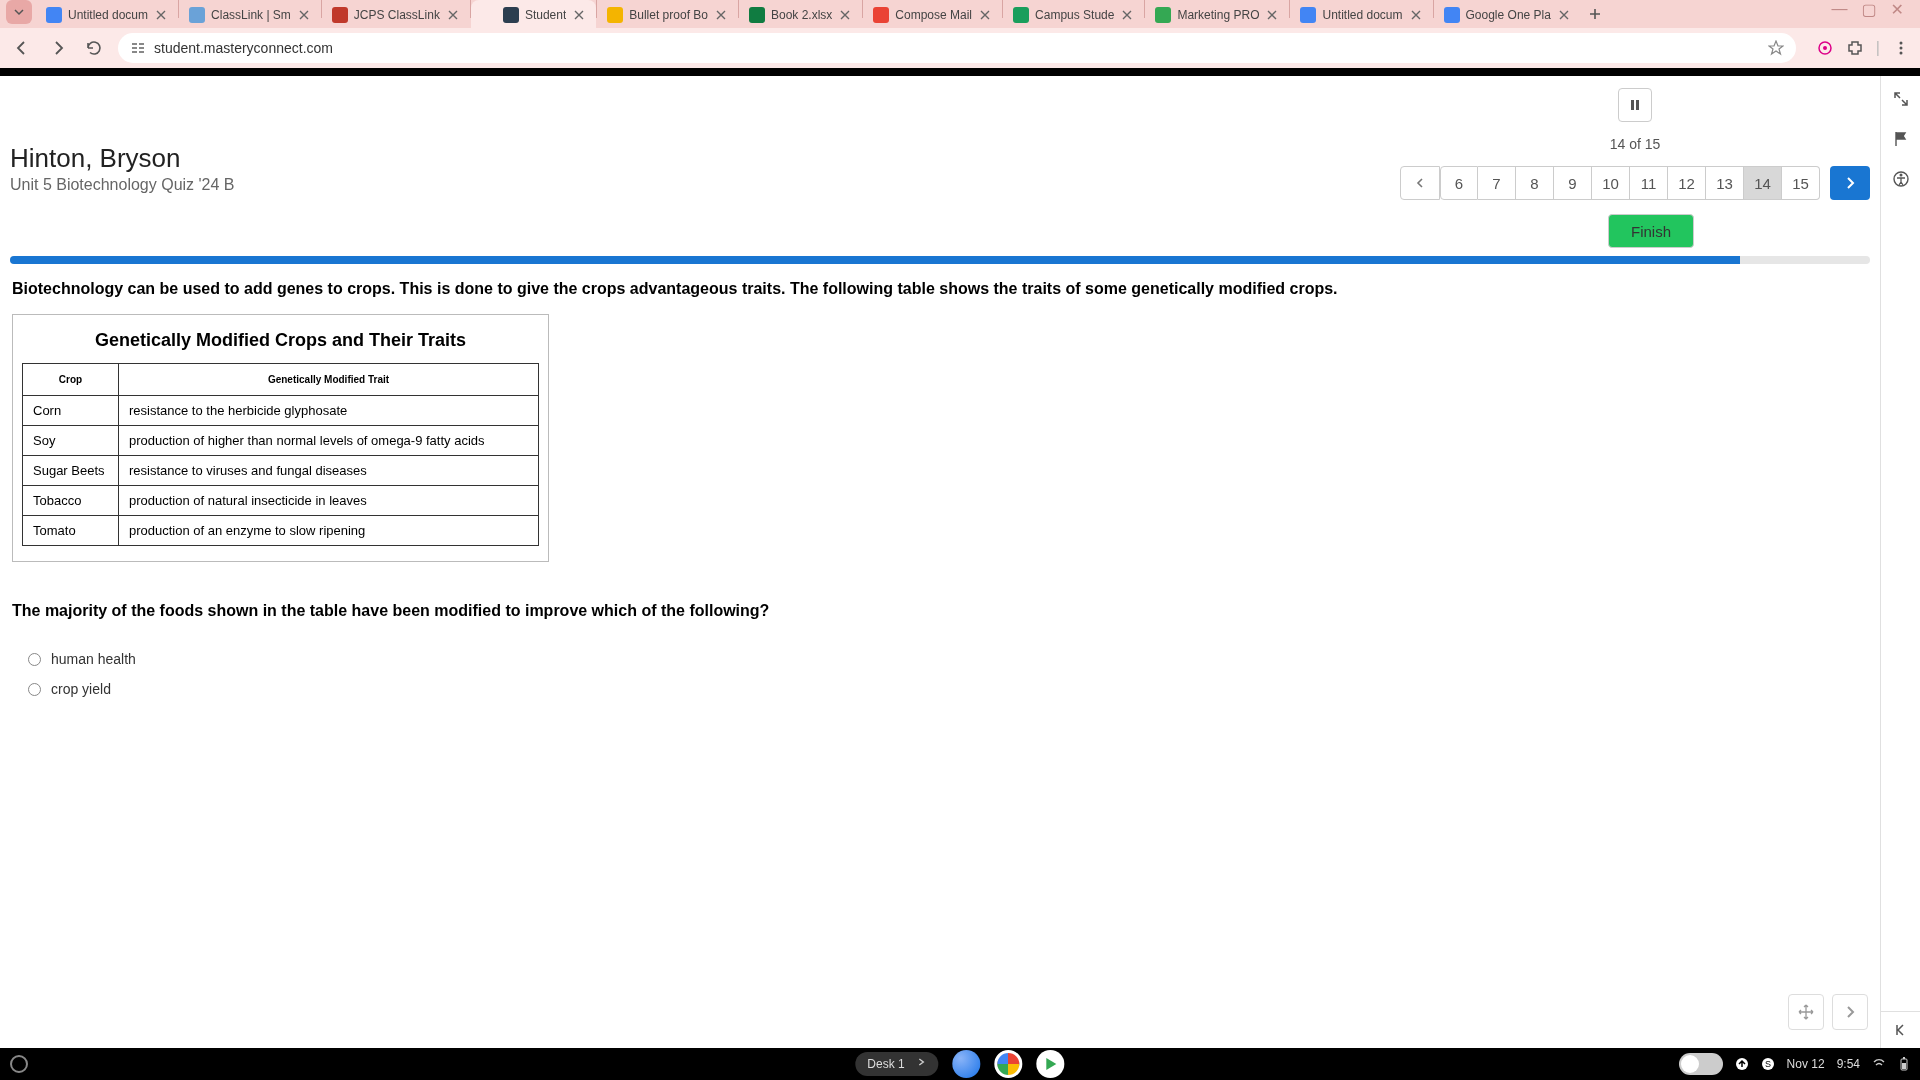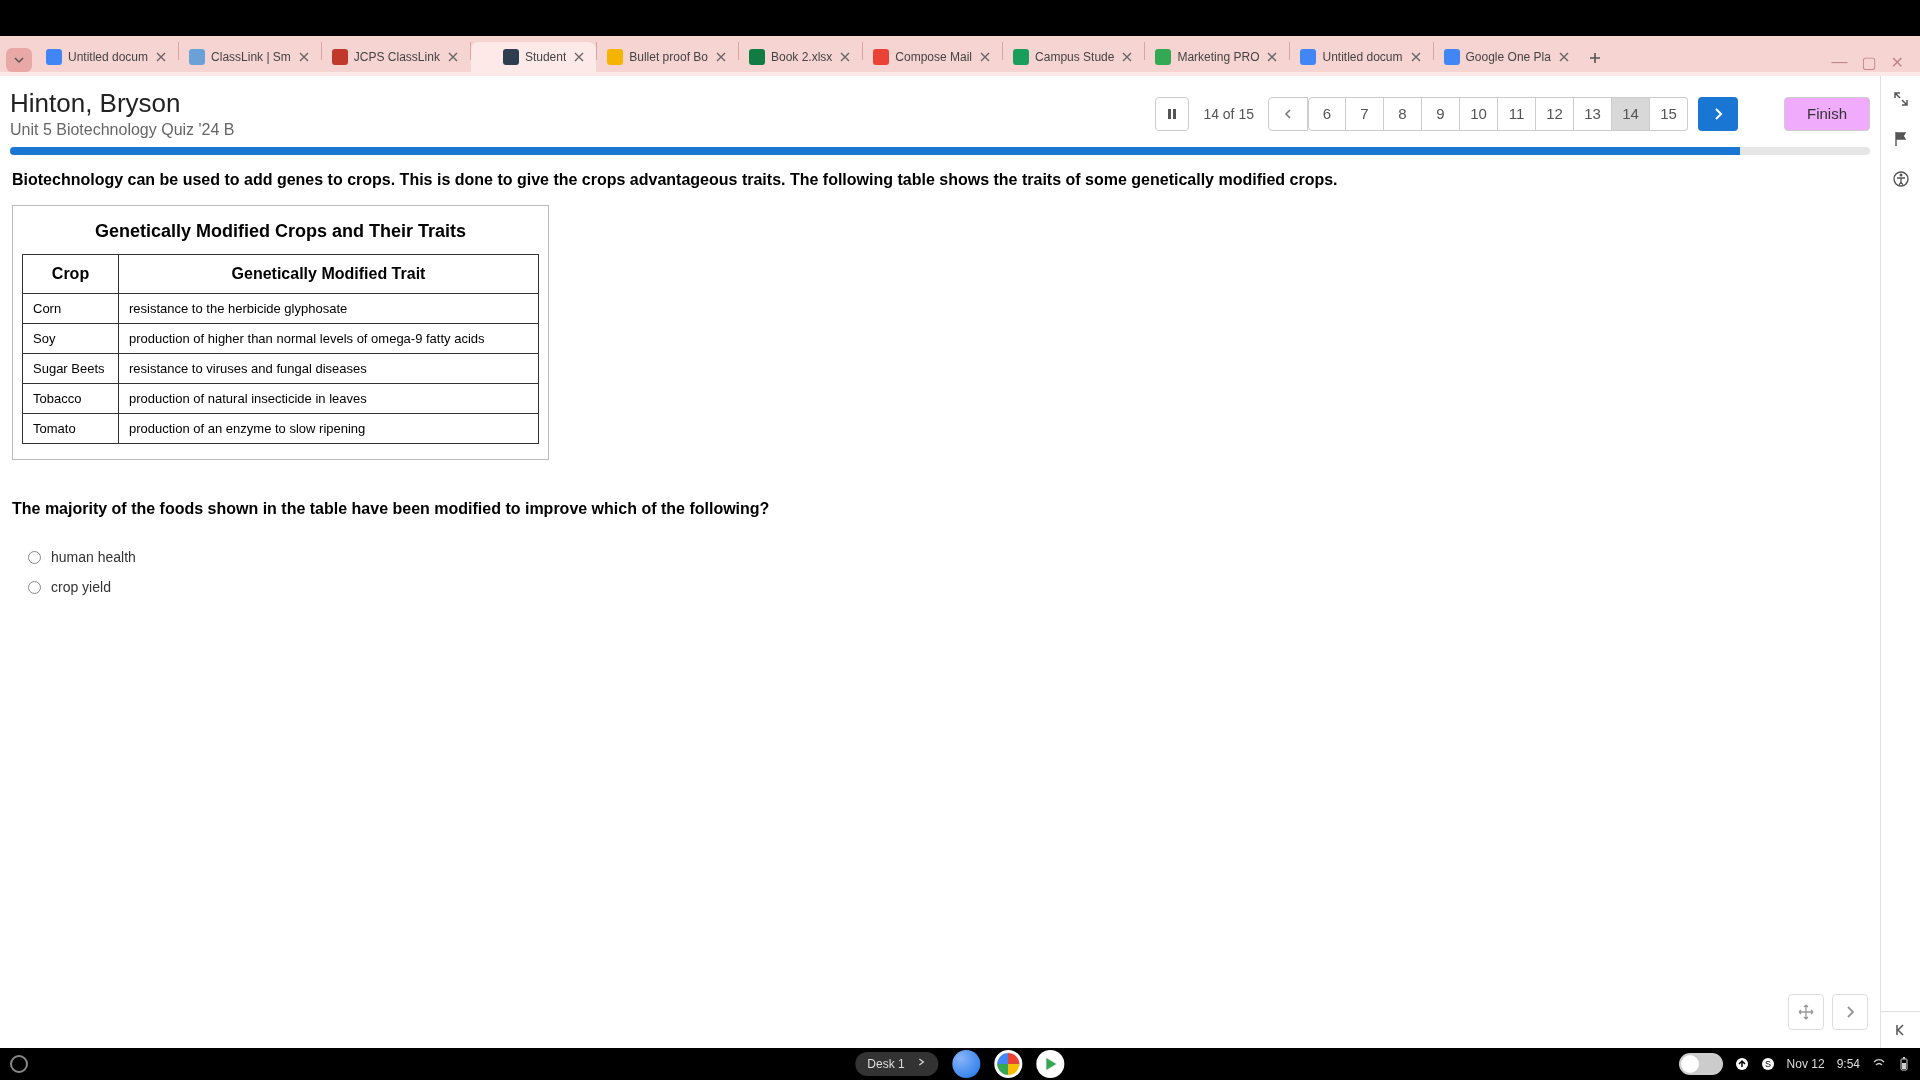--- a/index.html
+++ b/index.html
@@ -1,20 +1,20 @@
 <!DOCTYPE html>
 <html><head>
 <meta charset="utf-8">
 <style>
 * { margin: 0; padding: 0; box-sizing: border-box; font-family: Arial, Helvetica, sans-serif; }
 html, body { width: 1920px; height: 1080px; overflow: hidden; background: #000; }
 
 
 .browser-chrome { background: #f6d4d2; }
-.tab-strip { display: flex; align-items: flex-end; height: 36px; padding: 0 6px; gap: 0; margin-top: 36px; }
+.tab-strip { display: flex; align-items: flex-start; height: 28px; padding: 0 6px; gap: 0; }
 .tab-dropdown { width: 26px; height: 24px; background: #e8a8a6; border-radius: 6px; display: flex; align-items: center; justify-content: center; margin-right: 4px; }
 .tab { display: flex; align-items: center; gap: 6px; height: 30px; padding: 0 10px; max-width: 160px; font-size: 12px; color: #444; border-radius: 8px 8px 0 0; position: relative; }
 .tab.active { background: #fce9e8; padding-left: 32px; }
 .tab .favicon { width: 16px; height: 16px; border-radius: 3px; flex-shrink: 0; }
 .tab .tab-title { white-space: nowrap; overflow: hidden; text-overflow: ellipsis; flex: 1; }
 .tab .tab-close { width: 14px; height: 14px; flex-shrink: 0; color: #555; }
 .tab-sep { width: 1px; height: 18px; background: #d9a5a3; }
 .new-tab { width: 28px; height: 28px; display: flex; align-items: center; justify-content: center; color: #555; }
 .win-controls { margin-left: auto; display: flex; gap: 14px; padding-right: 10px; color: #c08886; }
 
@@ -30,45 +30,45 @@
 .main-col { flex: 1; display: flex; flex-direction: column; }
 .side-tools { width: 40px; border-left: 1px solid #e0e0e0; display: flex; flex-direction: column; align-items: center; padding-top: 14px; gap: 22px; color: #555; }
 .side-tools .spacer { flex: 1; }
 .side-tools .collapse { border-top: 1px solid #e0e0e0; width: 100%; display: flex; justify-content: center; padding: 10px 0; }
 
 
 .quiz-header { display: flex; align-items: center; padding: 12px 10px 8px 10px; gap: 37px; }
 .student-block { flex: 1; }
 .student-name { font-size: 26px; color: #222; font-weight: 400; }
 .student-sub { font-size: 16px; color: #666; margin-top: 2px; }
-.hdr-controls { display: flex; align-items: center; gap: 14px; }
+.hdr-controls { display: flex; align-items: center; gap: 14px; flex-direction: column; }
 .pause-btn { width: 34px; height: 34px; border: 1px solid #ccc; border-radius: 4px; display: flex; align-items: center; justify-content: center; color: #555; background: #fff; }
 .progress-label { font-size: 14px; color: #555; }
 .nav-group { display: flex; align-items: center; }
 .sq-btn { width: 40px; height: 34px; border: 1px solid #ccc; display: flex; align-items: center; justify-content: center; color: #555; font-size: 15px; background: #fff; }
 .sq-btn.arrow-prev { border-radius: 4px 0 0 4px; }
 .q-num { width: 38px; height: 34px; border-top: 1px solid #ccc; border-bottom: 1px solid #ccc; border-right: 1px solid #ccc; display: flex; align-items: center; justify-content: center; color: #555; font-size: 15px; background: #fff; }
 .q-num.first { border-left: 1px solid #ccc; border-radius: 4px 0 0 4px; }
 .q-num.current { background: #d8d8d8; }
 .q-num.last { border-radius: 0 4px 4px 0; }
 .next-btn { width: 40px; height: 34px; background: #1976d2; border-radius: 4px; display: flex; align-items: center; justify-content: center; color: #fff; margin-left: 10px; }
-.finish-btn { height: 34px; padding: 0 22px; border: 1px solid #ccc; border-radius: 4px; display: flex; align-items: center; justify-content: center; color: #333; font-size: 15px; background: #f0abfc; margin-left: 32px; }
+.finish-btn { height: 34px; padding: 0 22px; border: 1px solid #ccc; border-radius: 4px; display: flex; align-items: center; justify-content: center; color: #333; font-size: 15px; background: #22c55e; margin-left: 32px; }
 
 
 .prog-track { height: 8px; background: #e6e6e6; border-radius: 4px; margin: 0 10px; position: relative; overflow: hidden; }
 .prog-fill { height: 100%; background: #1976d2; }
 
 
 .content { padding: 16px 12px; font-family: "Times New Roman", Times, serif; color: #000; }
 .passage { font-size: 16px; font-weight: bold; margin-bottom: 16px; }
 .table-wrap { border: 1px solid #bbb; display: inline-block; padding: 1px; }
 .table-title { text-align: center; font-weight: bold; font-size: 18px; padding: 14px 8px 12px; border-bottom: 0; }
 table.crops { border-collapse: collapse; margin: 0 8px 14px 8px; }
 table.crops th, table.crops td { border: 1px solid #333; padding: 7px 10px; font-size: 13px; font-family: Arial, sans-serif; text-align: left; }
-table.crops th { text-align: center; font-weight: bold; font-size: 16px; padding: 10px; }
+table.crops th { text-align: center; font-weight: bold; font-size: 10px; padding: 10px; }
 table.crops th.c1 { width: 96px; }
 table.crops th.c2 { width: 420px; }
 .question { font-size: 16px; font-weight: bold; margin: 40px 0 24px 0; }
 .options { font-family: Arial, sans-serif; font-size: 14px; color: #333; }
 .opt { display: flex; align-items: center; gap: 10px; padding: 7px 0 7px 16px; }
 .opt .radio { width: 13px; height: 13px; border: 1px solid #888; border-radius: 50%; flex-shrink: 0; }
 
 
 .float-nav { position: absolute; right: 52px; bottom: 18px; display: flex; gap: 8px; }
 .float-btn { width: 36px; height: 36px; border: 1px solid #ddd; border-radius: 4px; background: #fff; display: flex; align-items: center; justify-content: center; color: #888; }

